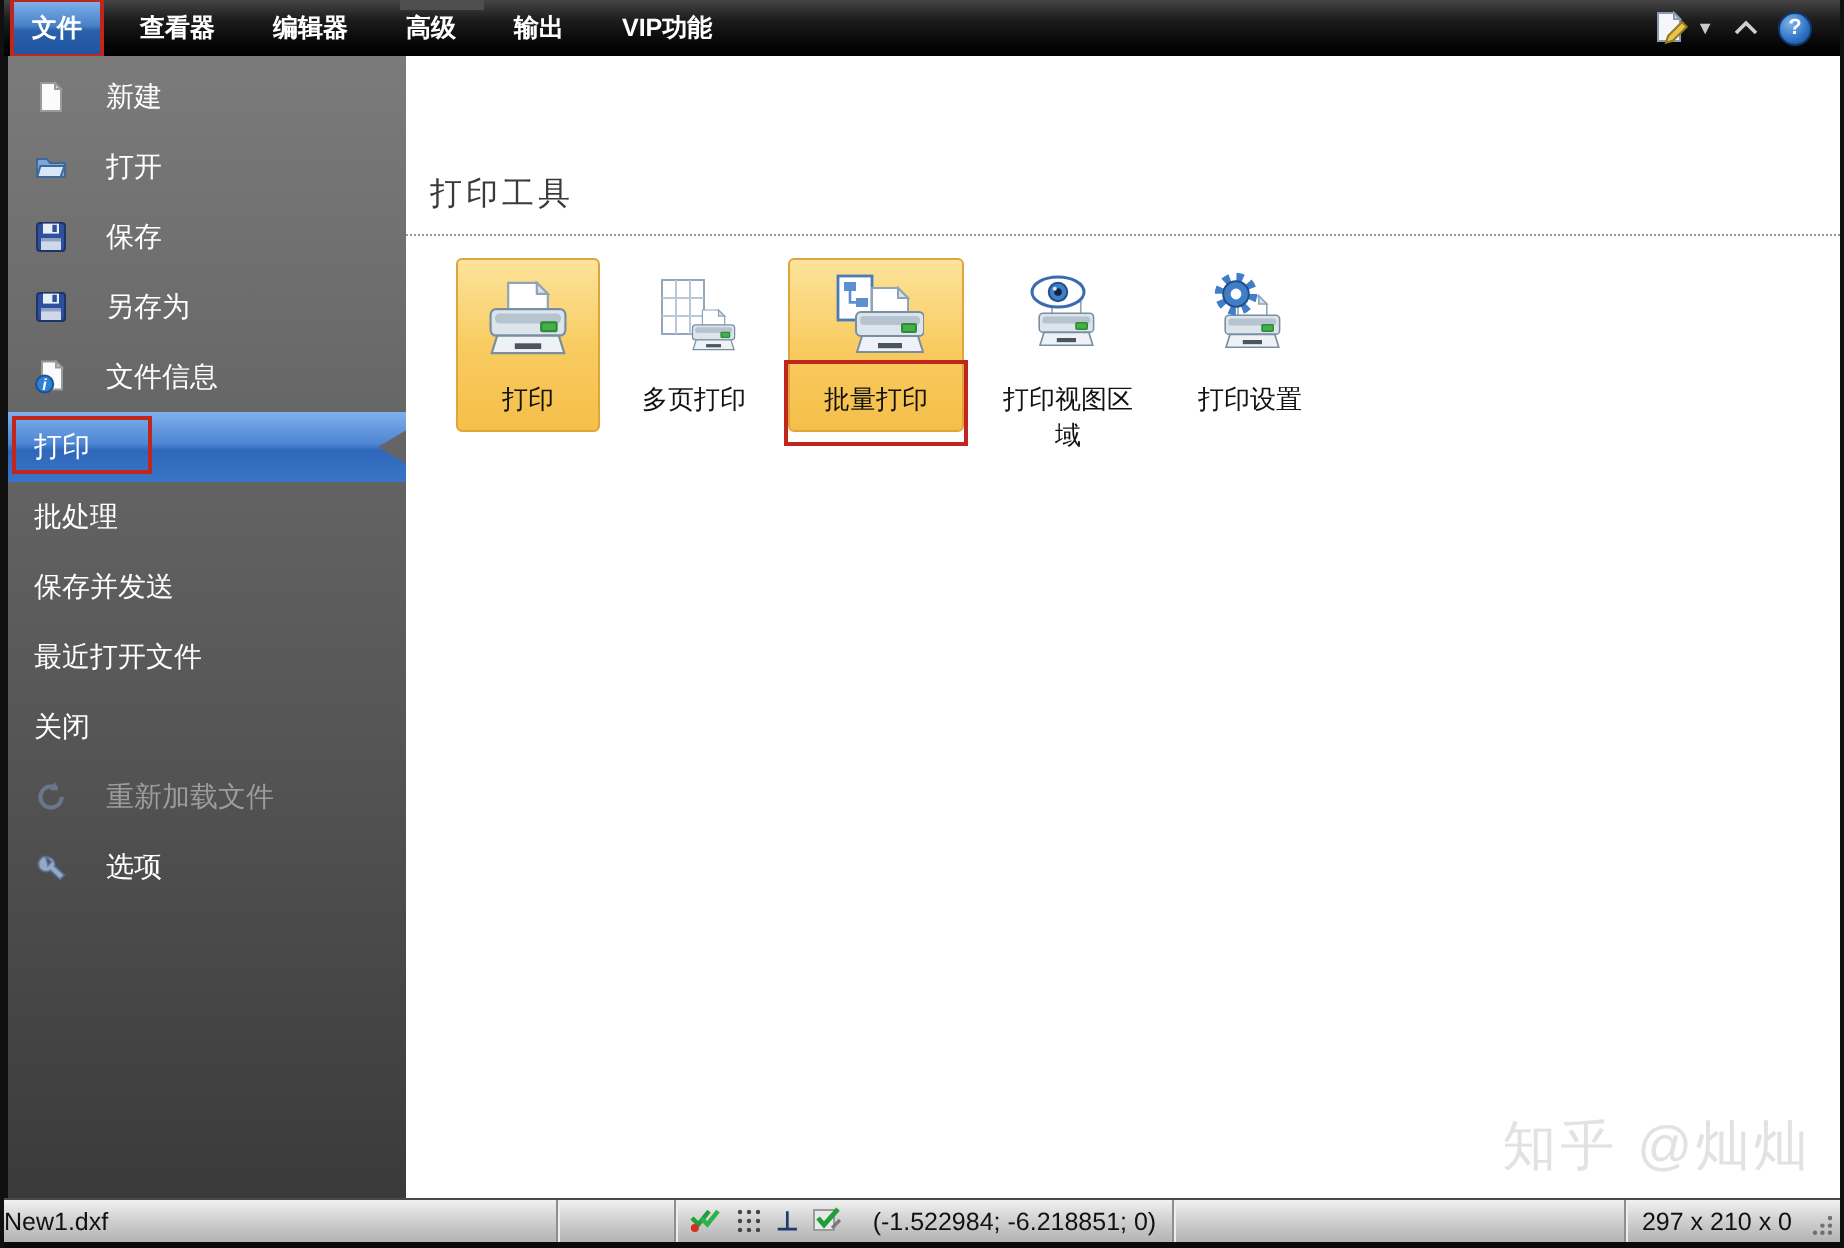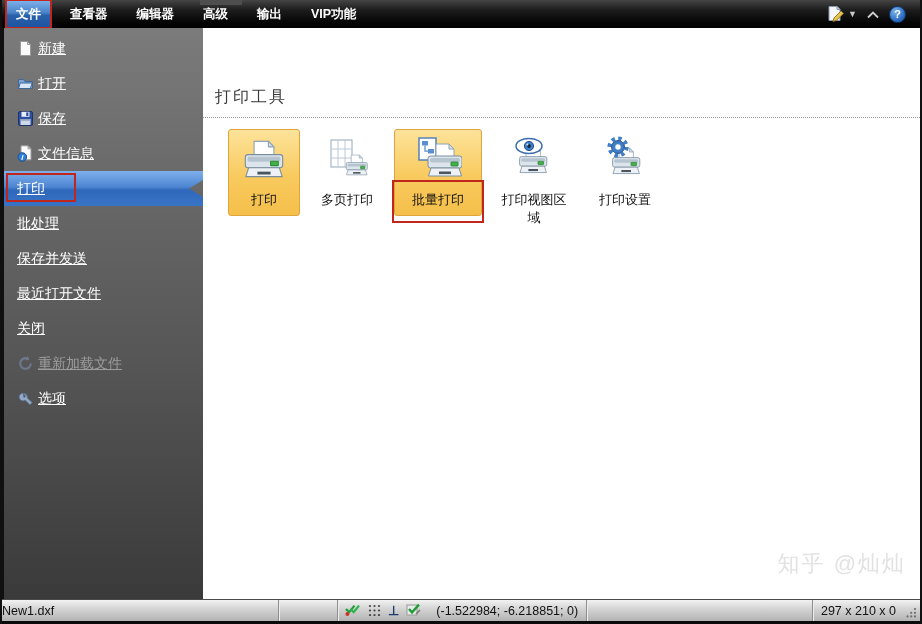--- a/index.html
+++ b/index.html
@@ -24,22 +24,22 @@
               display:flex; align-items:center; justify-content:center;
               background:radial-gradient(circle at 35% 30%, #7db4ea 0%, #2a6cc0 65%, #1c4f96 100%);
               border:1px solid #0e3a74; }
   .caret { color:#c9c9c9; font-size:9px; }
 
   
   .backstage { position:absolute; left:0; top:28px; right:0; height:571px; display:flex; }
   .sidebar { width:201px; flex:none; padding-top:3px;
              background:linear-gradient(180deg,#7b7b7b 0%, #676767 30%, #555 60%, #3a3a3a 100%);
              border-left:2px solid #101010; }
-  .sb-item { position:relative; height:35px; display:flex; align-items:center; gap:4px;
-             padding-left:13px; color:#fff; font-size:14px; cursor:default;text-decoration:underline; }
+  .sb-item { position:relative; height:35px; display:flex; align-items:center; gap:19px;
+             padding-left:13px; color:#fff; font-size:14px; cursor:default; }
   .sb-item .icon16 { width:17px; height:17px; flex:none; display:flex; }
   .sb-item.selected { background:linear-gradient(180deg,#7fb0ec 0%, #4e86d2 45%, #2f68ba 55%, #3a74c6 100%);
              clip-path:polygon(0 0, 100% 0, 100% 26%, 93% 50%, 100% 74%, 100% 100%, 0 100%); }
   .sb-item.disabled { color:#9c9c9c; }
   .sb-item.disabled .icon16 { opacity:.55; }
   .print-frame { left:2px; top:2px; width:70px; height:29px; }
 
   .content { position:relative; flex:1; background:#fff; padding-top:12px; }
   .content-title { margin-left:12px; font-size:16px; color:#3a3a3a; letter-spacing:2px;margin-top:47px; }
   .content-sep { margin-top:9px; border-top:1px dotted #999; }
@@ -47,21 +47,21 @@
   .tool-btn { position:relative; width:74px; min-height:87px; display:flex; flex-direction:column;
               align-items:center; padding-top:5px; border:1px solid transparent; border-radius:3px;
               font-size:13px; color:#111; }
   .tool-btn.highlight { background:linear-gradient(180deg,#fde39a 0%, #f8ca5e 55%, #f5bf4a 100%);
               border-color:#dfa53c; }
   .ticon { height:48px; display:flex; align-items:center; justify-content:center; }
   .tlabel { margin-top:8px; text-align:center; line-height:18px; }
   .tlabel.wrap { width:72px; }
   .batch-frame { left:-3px; right:-3px; top:50px; height:43px; }
 
-  .watermark { position:absolute; right:14px; bottom:20px; font-size:22px; color:#e2e2e2;
+  .watermark { position:absolute; right:14px; bottom:8px; font-size:27px; color:#e2e2e2;
                letter-spacing:2px; }
 
   
   .statusbar { position:absolute; left:0; right:0; top:599px; height:25px;
                border-top:1px solid #4a4a4a; border-bottom:3px solid #0a0a0a;
                background:linear-gradient(180deg,#f2f2f2 0%, #d2d2d2 45%, #b3b3b3 100%);
                display:flex; align-items:center; font-size:12.5px; color:#111; }
   .ss { height:100%; display:flex; align-items:center; }
   .ss.file { width:276px; padding-left:0; }
   .ss.blank1 { width:58px; }
@@ -150,20 +150,32 @@
               <rect x="9.2" y="2.4" width="2.2" height="3.6" fill="#2e4f9e"></rect>
               <rect x="3.5" y="9" width="10" height="6" fill="#cfd8e8"></rect>
               <rect x="3.5" y="9" width="10" height="1.7" fill="#8fa2c4"></rect>
             </svg>
         </span>
         <span>保存</span>
       </div>
       <div class="sb-item">
         <span class="icon16">
           <svg width="17" height="17" viewBox="0 0 17 17">
+              <rect x="1.5" y="1.5" width="14" height="14" rx="1.5" fill="#2e4f9e" stroke="#1c3468"></rect>
+              <rect x="4.5" y="1.8" width="8" height="5" fill="#e8eef6"></rect>
+              <rect x="9.2" y="2.4" width="2.2" height="3.6" fill="#2e4f9e"></rect>
+              <rect x="3.5" y="9" width="10" height="6" fill="#cfd8e8"></rect>
+              <rect x="3.5" y="9" width="10" height="1.7" fill="#8fa2c4"></rect>
+            </svg>
+        </span>
+        <span>另存为</span>
+      </div>
+      <div class="sb-item">
+        <span class="icon16">
+          <svg width="17" height="17" viewBox="0 0 17 17">
               <path d="M4 0.8 h7 l3 3 v11 h-10 z" fill="#fbfbfb" stroke="#9a9a9a"></path>
               <path d="M11 0.8 v3 h3 z" fill="#d9d9d9" stroke="#9a9a9a"></path>
               <circle cx="5.3" cy="12" r="4.3" fill="#2f7fd6" stroke="#1b5394"></circle>
               <text x="5.3" y="15" font-size="8" fill="#fff" text-anchor="middle" font-weight="bold" font-style="italic">i</text>
             </svg>
         </span>
         <span>文件信息</span>
       </div>
       <div class="sb-item selected">
         <span>打印</span>

